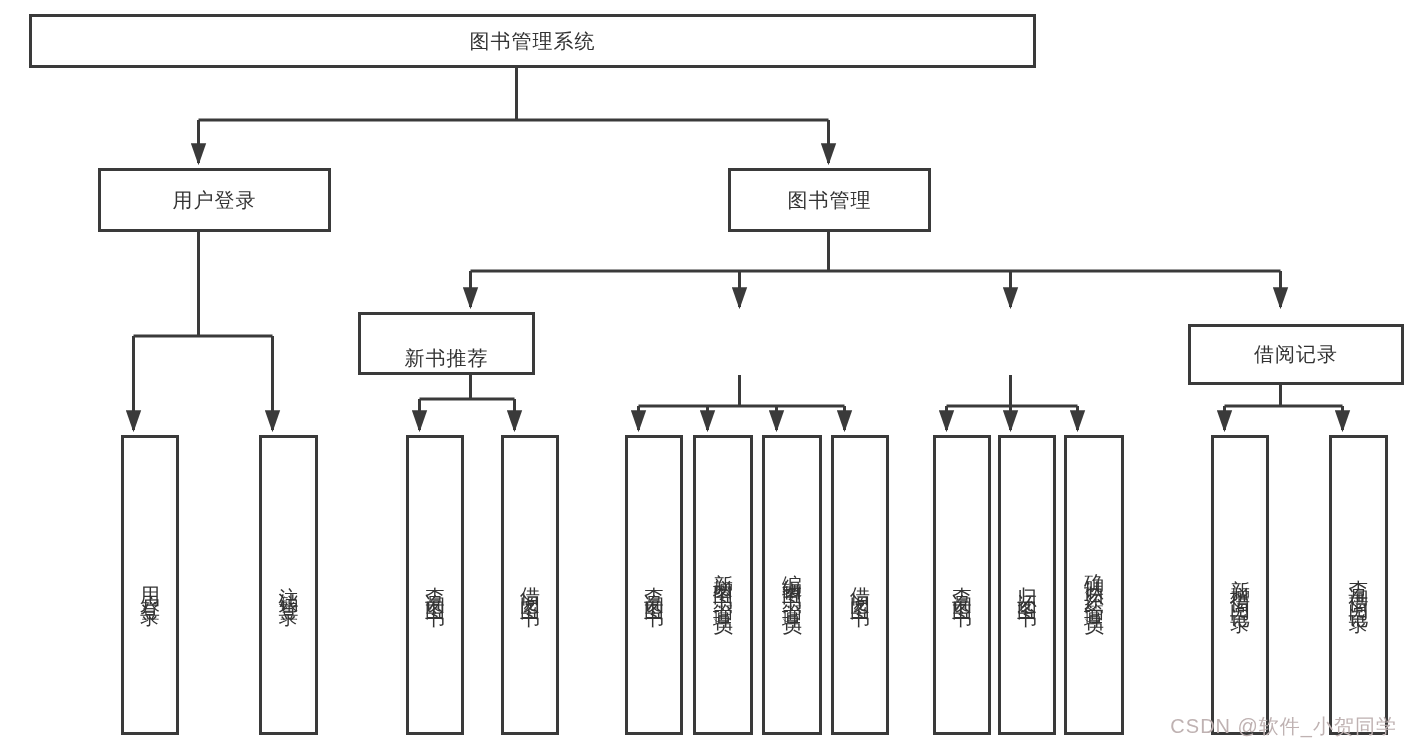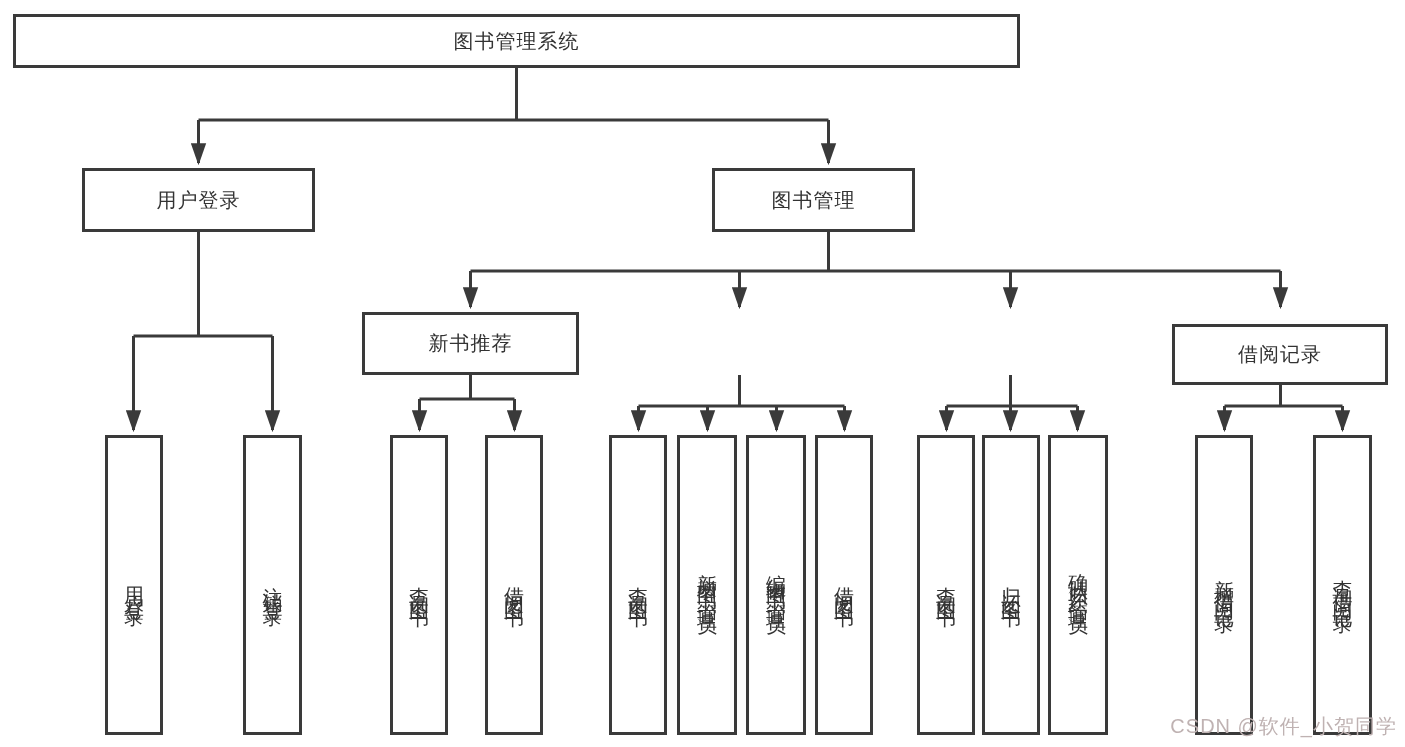--- a/index.html
+++ b/index.html
@@ -2,21 +2,21 @@
 <html><head>
 <meta charset="utf-8">
 <style>
   html,body{margin:0;padding:0;background:#fff;}
   #canvas{
     position:relative;width:1405px;height:747px;background:#fff;overflow:hidden;
     font-family:"Liberation Sans","DejaVu Sans",sans-serif;color:#333;
   }
   .box{
     position:absolute;background:#fff;border:3px solid #3a3a3a;box-sizing:border-box;
-    display:flex;align-items:center;justify-content:center;text-align:center;
+    display:flex;align-items:center;justify-content:center;text-align:center;margin-left:16px;
   }
   .h-label{font-size:20px;letter-spacing:1px;white-space:nowrap;}
   .v-box span{
     writing-mode:vertical-rl;text-orientation:mixed;
     font-size:20px;line-height:1.05;letter-spacing:7px;white-space:nowrap;
   }
   .v-box.long span{letter-spacing:6px;font-size:20px;}
   #connectors{position:absolute;left:0;top:0;}
   #watermark{
     position:absolute;right:8px;top:713px;font-size:20px;letter-spacing:1px;
@@ -75,21 +75,21 @@
     <span class="h-label">图书管理系统</span>
   </div>
 
   <div class="box" style="left:82px;top:168px;width:233px;height:64px;">
     <span class="h-label">用户登录</span>
   </div>
   <div class="box" style="left:712px;top:168px;width:203px;height:64px;">
     <span class="h-label">图书管理</span>
   </div>
 
-  <div class="box" style="left:362px;top:312px;width:217px;height:63px;">
+  <div class="box" style="left:342px;top:312px;width:177px;height:63px;align-items:flex-end;">
     <span class="h-label">新书推荐</span>
   </div>
   <div class="box" style="left:1172px;top:324px;width:216px;height:61px;">
     <span class="h-label">借阅记录</span>
   </div>
 
   <div class="box v-box" style="left:105px;top:435px;width:58px;height:300px;">
     <span>用户登录</span>
   </div>
   <div class="box v-box" style="left:243px;top:435px;width:59px;height:300px;">

